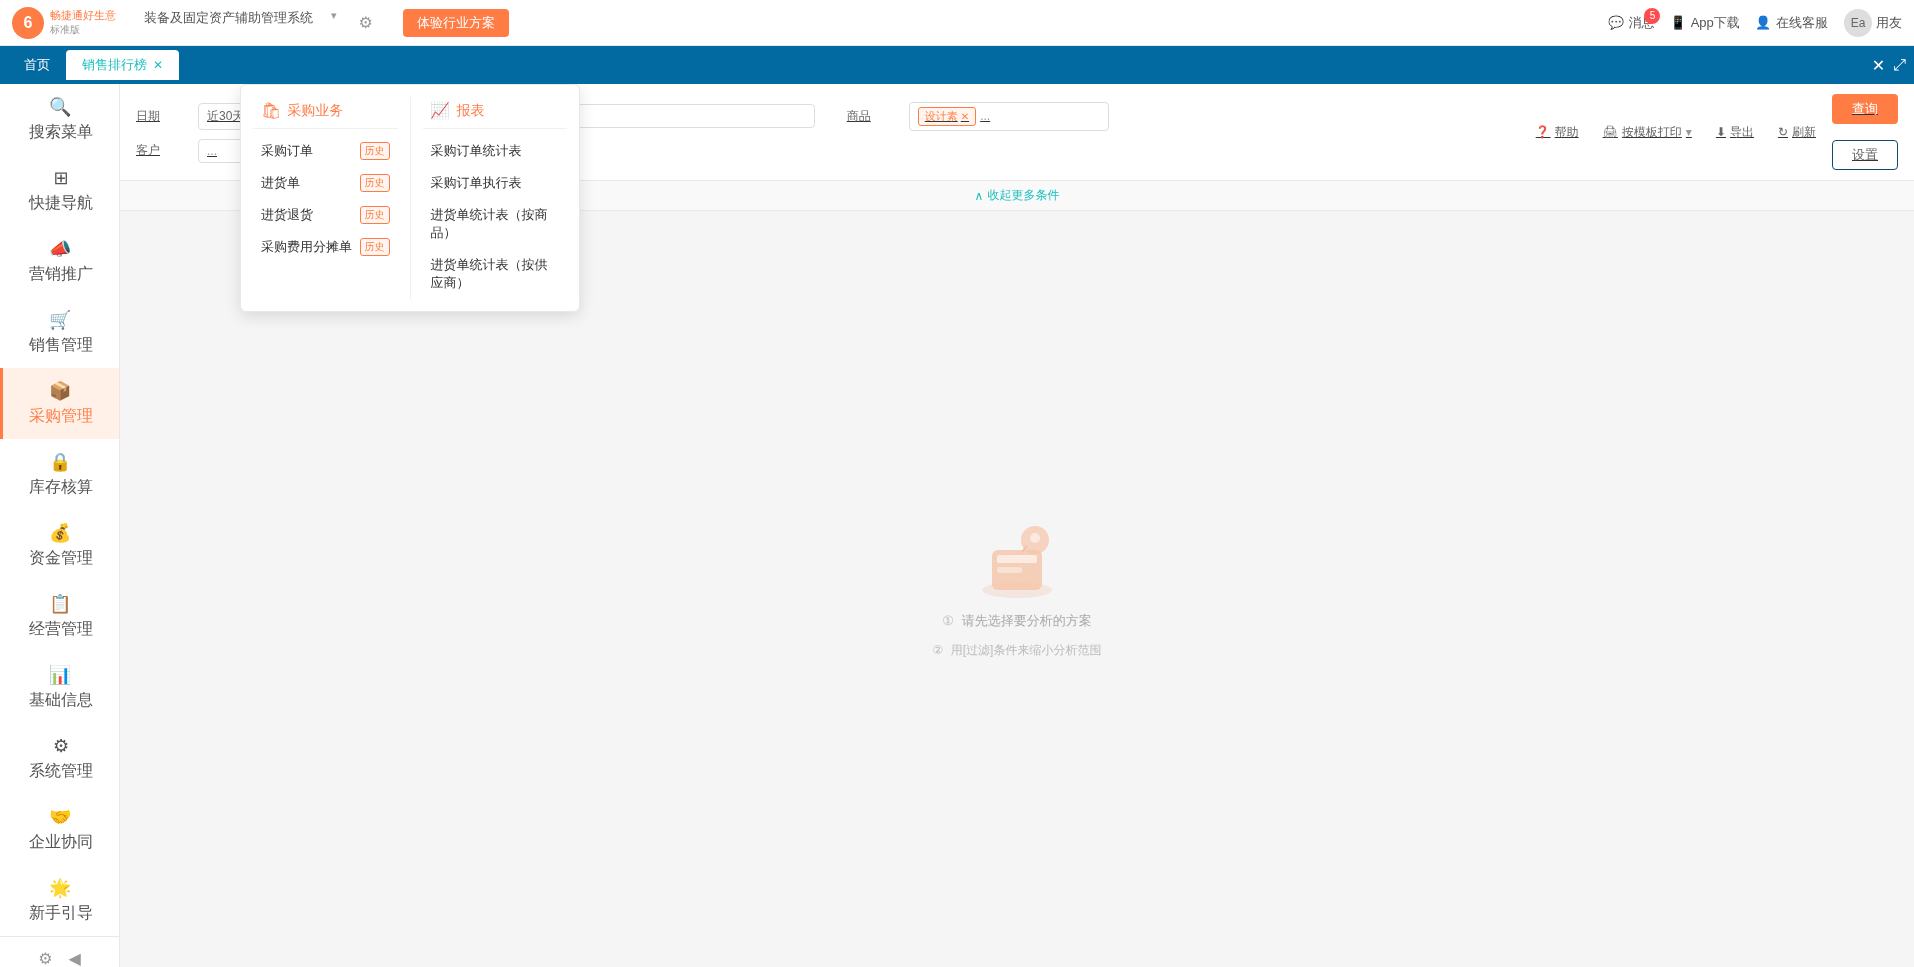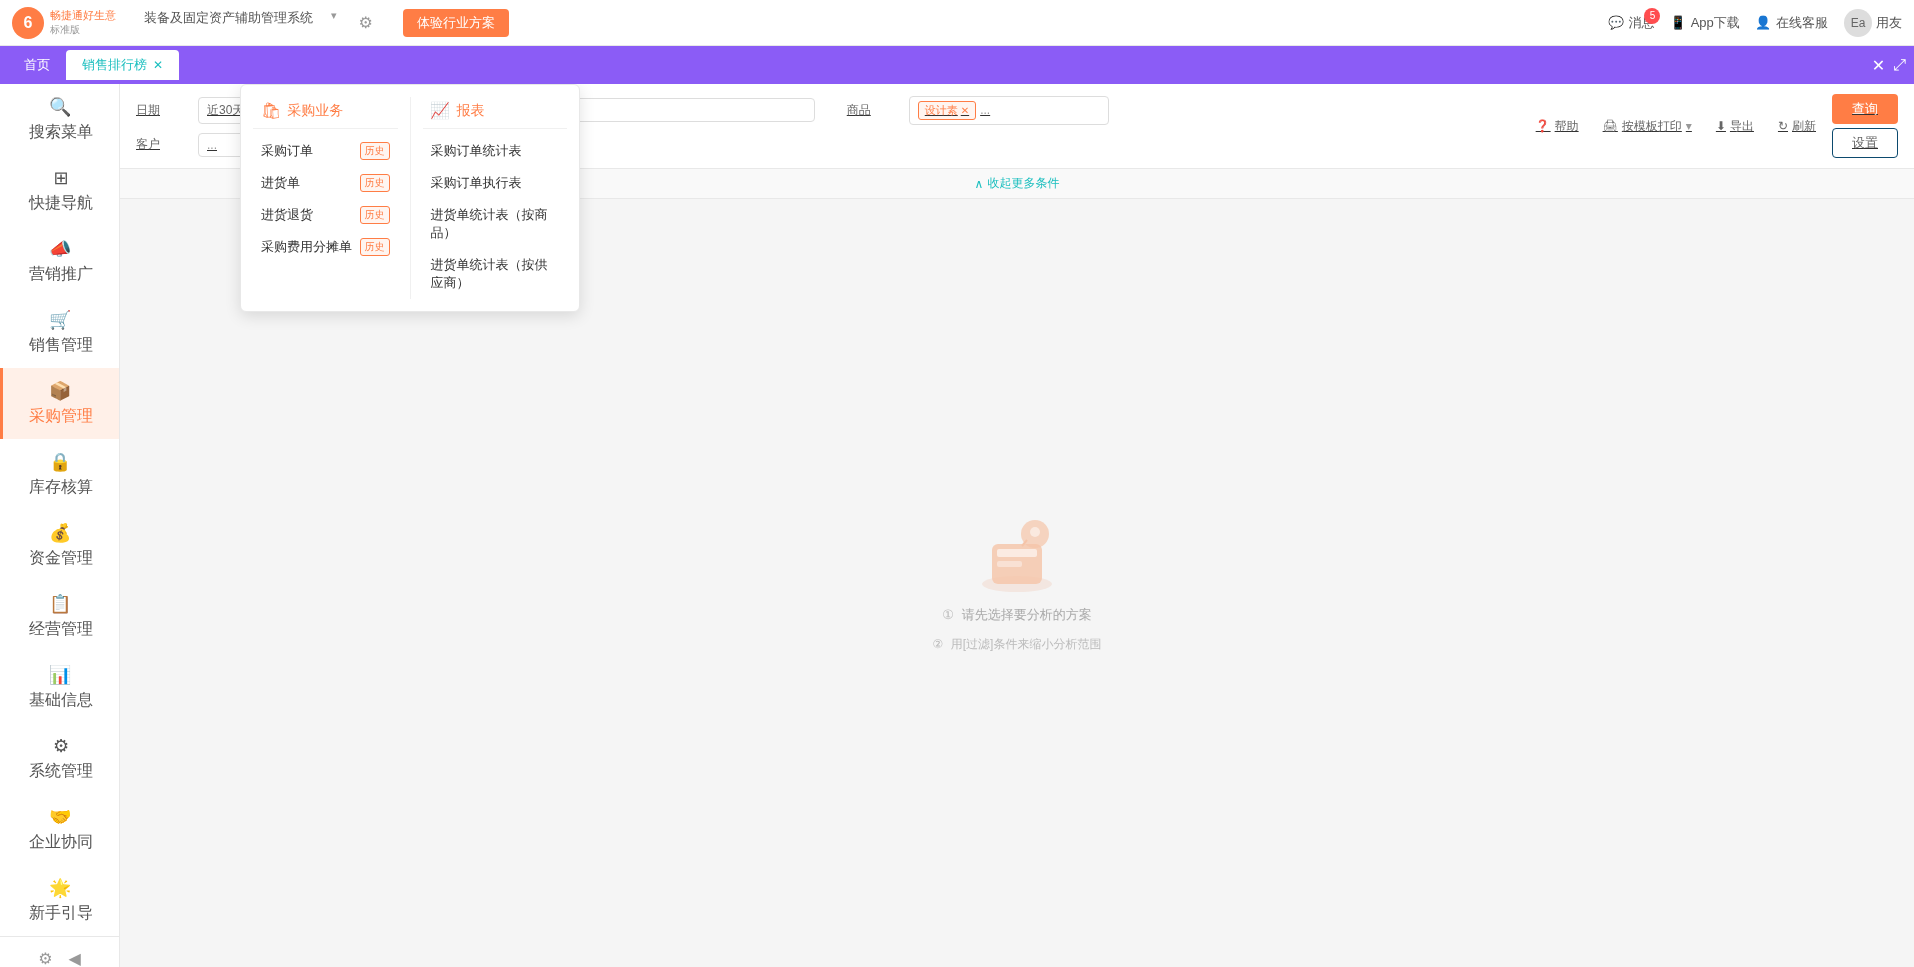--- a/index.html
+++ b/index.html
@@ -112,21 +112,21 @@
       display: flex;
       align-items: center;
       justify-content: center;
       font-size: 12px;
       color: #666;
     }
 
     
     .tab-bar {
       height: 38px;
-      background: #8b5cf6;
+      background: #0369a1;
       display: flex;
       align-items: center;
       padding: 0 8px;
       position: relative;
       z-index: 50;
     }
     .tab-item {
       height: 30px;
       padding: 0 16px;
       display: flex;
@@ -615,21 +615,21 @@
             <span style="color:#999;">▾</span>
           </div>
           <div class="toolbar-btn">
             <span>⬇</span>
             <span>导出</span>
           </div>
           <div class="toolbar-btn">
             <span>↻</span>
             <span>刷新</span>
           </div>
-          <div style="display:flex; flex-direction:column; gap:4px;">
+          <div style="display:flex; flex-direction:column; gap:16px;">
             <button class="query-btn">查询</button>
             <button class="settings-btn">设置</button>
           </div>
         </div>
       </div>
     </div>
 
     <div class="collapse-bar">
       <span>∧</span>
       <span>收起更多条件</span>

